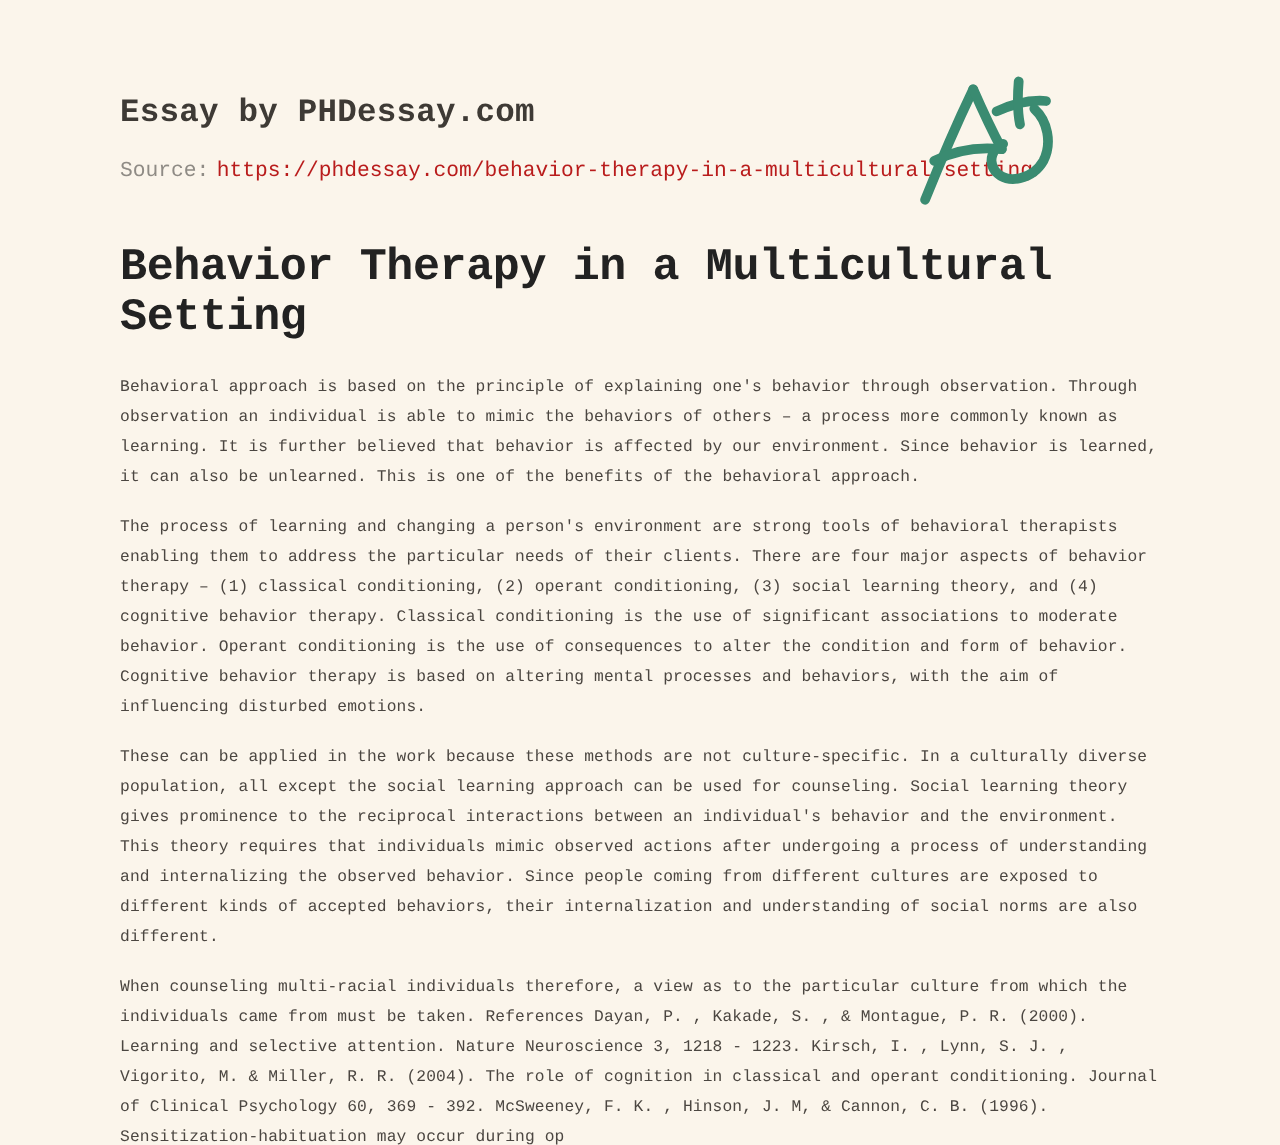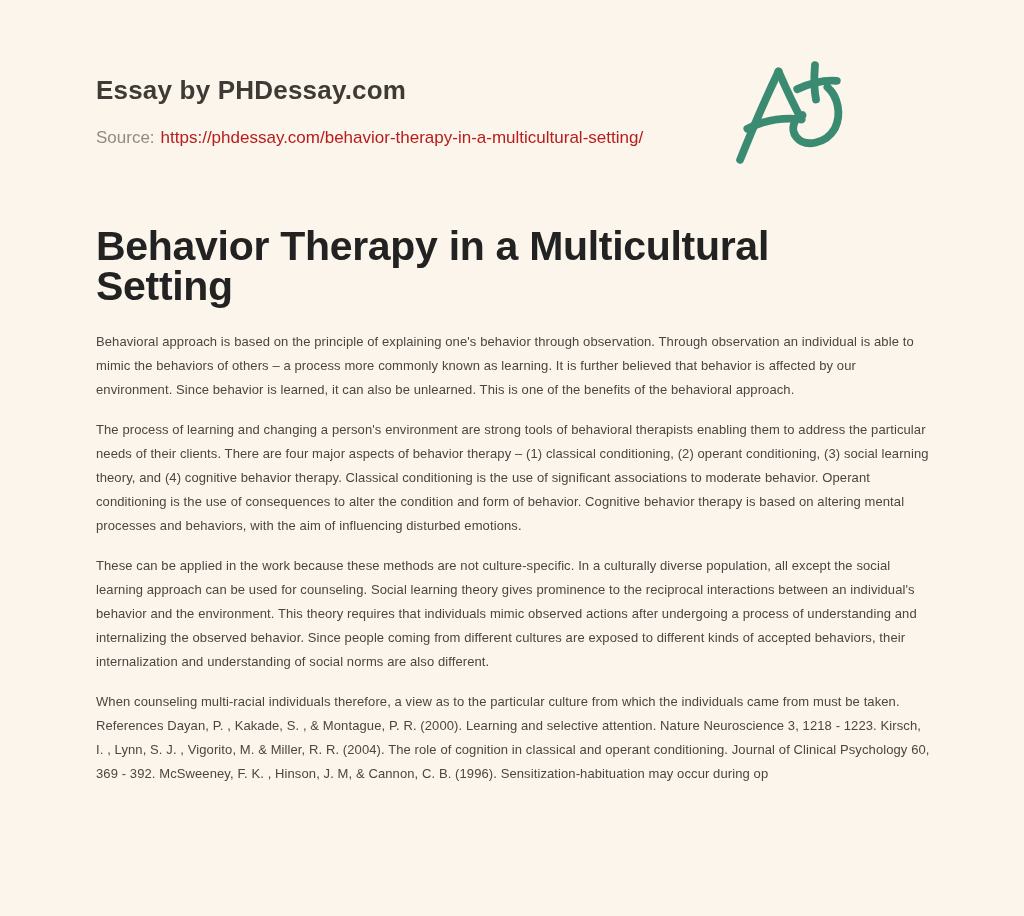--- a/index.html
+++ b/index.html
@@ -11,20 +11,21 @@
   body {
     background: #fbf5eb;
     font-family: "Liberation Sans", "DejaVu Sans", sans-serif;
     position: relative;
   }
   .page {
     position: relative;
     width: 904px;
     height: 916px;
     padding: 74px 52px 0 96px;
+    font-family: Liberation Mono, monospace;
   }
   .doc-header-title {
     font-size: 26px;
     font-weight: 700;
     color: #3e3a35;
     letter-spacing: 0.2px;
     line-height: 32px;
   }
   .source-line {
     margin-top: 20px;
@@ -42,22 +43,22 @@
     cursor: pointer;
   }
   .logo {
     position: absolute;
     top: 60px;
     right: 58px;
     width: 112px;
     height: 104px;
   }
   .article-title {
-    margin-top: 76px;
-    font-size: 41px;
+    margin-top: 44px;
+    font-size: 36px;
     font-weight: 700;
     color: #222222;
     letter-spacing: -0.3px;
     line-height: 40px;
   }
   .article-body {
     margin-top: 24px;
     width: 836px;
   }
   .article-body p {

